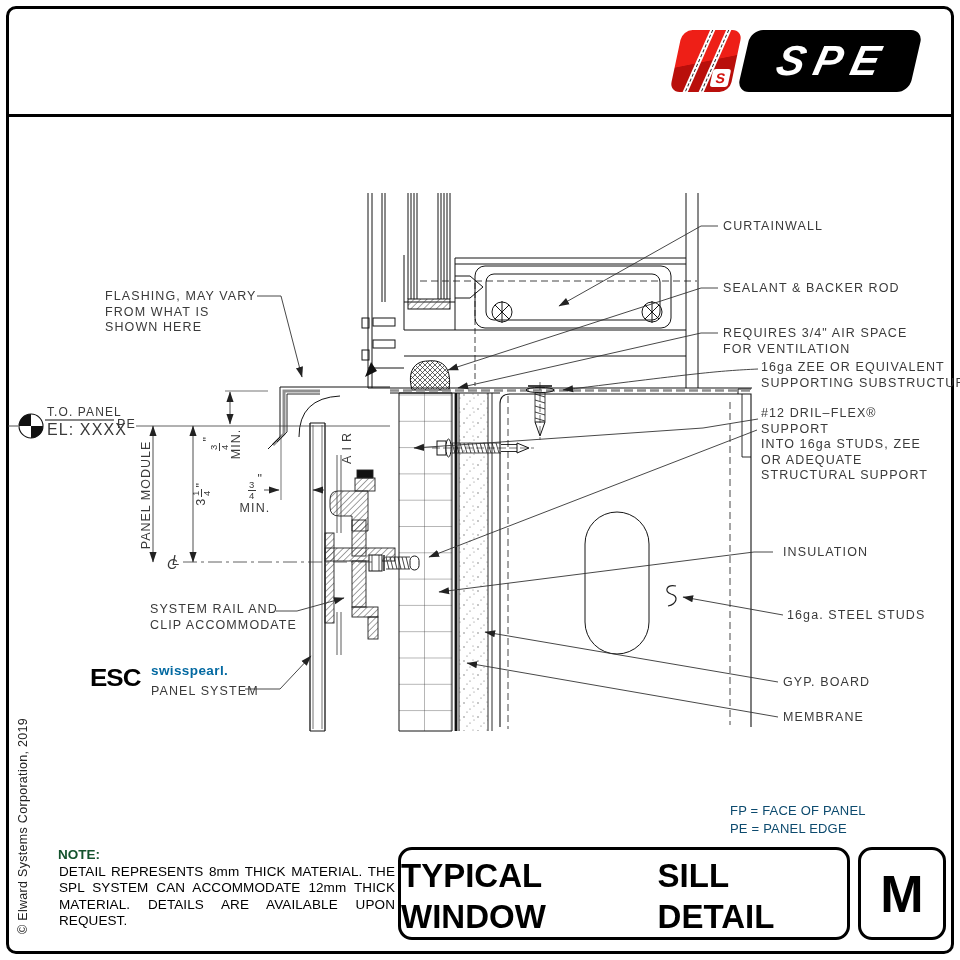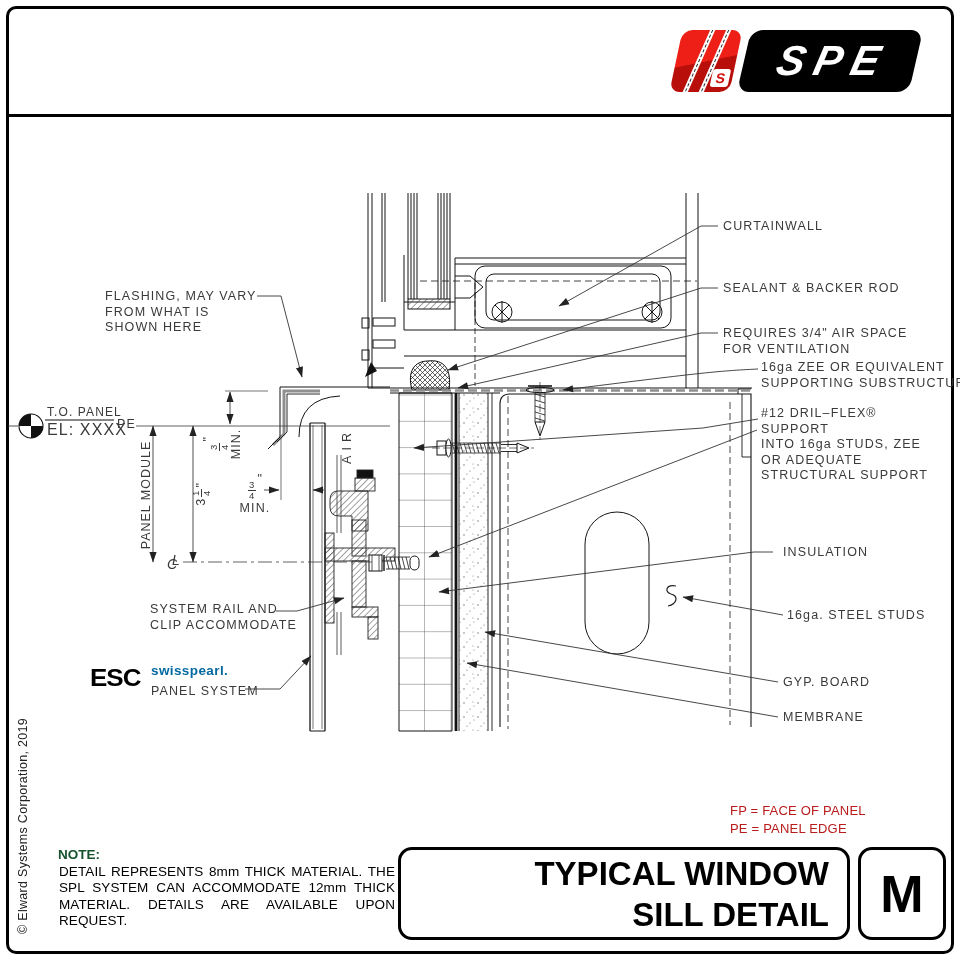--- a/index.html
+++ b/index.html
@@ -26,27 +26,27 @@
   .rot{position:absolute;display:flex;align-items:center;justify-content:center;transform:rotate(-90deg);
        font:400 12.5px "Liberation Sans",sans-serif;letter-spacing:1px;color:#3a3a3a;}
   .frac{display:inline-flex;flex-direction:column;align-items:center;font-size:9.5px;line-height:1.05;
         vertical-align:-5px;margin:0 1px;}
   .frac .n{border-bottom:1px solid #3a3a3a;padding:0 1px;}
   
   #esc{position:absolute;left:90px;top:662px;font:800 26px "Liberation Sans",sans-serif;letter-spacing:-1px;
        color:#000;transform:scaleY(.95);}
   #swp{position:absolute;left:151px;top:663px;font:700 13.5px "Liberation Sans",sans-serif;letter-spacing:.4px;color:#0369a1;}
   
-  .legend{position:absolute;font:400 13px "Liberation Sans",sans-serif;letter-spacing:.2px;color:#b91c1c;}
+  .legend{position:absolute;font:400 13px "Liberation Sans",sans-serif;letter-spacing:.2px;color:#0c4a6e;}
   #note-h{position:absolute;left:58px;top:847px;font:700 13.5px "Liberation Sans",sans-serif;color:#14532d;}
   #note-b{position:absolute;left:59px;top:864px;width:336px;font:400 13.5px "Liberation Sans",sans-serif;
           line-height:16.4px;text-align:justify;color:#000;letter-spacing:.1px;}
   
   #tblock{position:absolute;left:398px;top:847px;width:452px;height:93px;border:3.5px solid #000;border-radius:14px;
-          background:#fff;box-sizing:border-box;display:flex;flex-direction:column;justify-content:center;
+          background:#fff;box-sizing:border-box;display:flex;flex-direction:row;justify-content:center;
           align-items:flex-end;padding-right:18px;}
   #tblock div{font:700 33px "Liberation Sans",sans-serif;line-height:41px;color:#000;}
   #mblock{position:absolute;left:858px;top:847px;width:88px;height:93px;border:3.5px solid #000;border-radius:14px;
           background:#fff;box-sizing:border-box;display:flex;align-items:center;justify-content:center;
           font:700 52px "Liberation Sans",sans-serif;color:#000;}
   #copyright{position:absolute;left:16px;top:934px;transform:rotate(-90deg);transform-origin:0 0;
           white-space:nowrap;font:400 12.5px "Liberation Sans",sans-serif;color:#222;letter-spacing:.3px;}
   
   #clsym{position:absolute;left:167px;top:556px;width:16px;height:16px;font:italic 400 14px "Liberation Sans",sans-serif;color:#3a3a3a;}
   #clsym .cc{position:absolute;left:0;top:0;}

